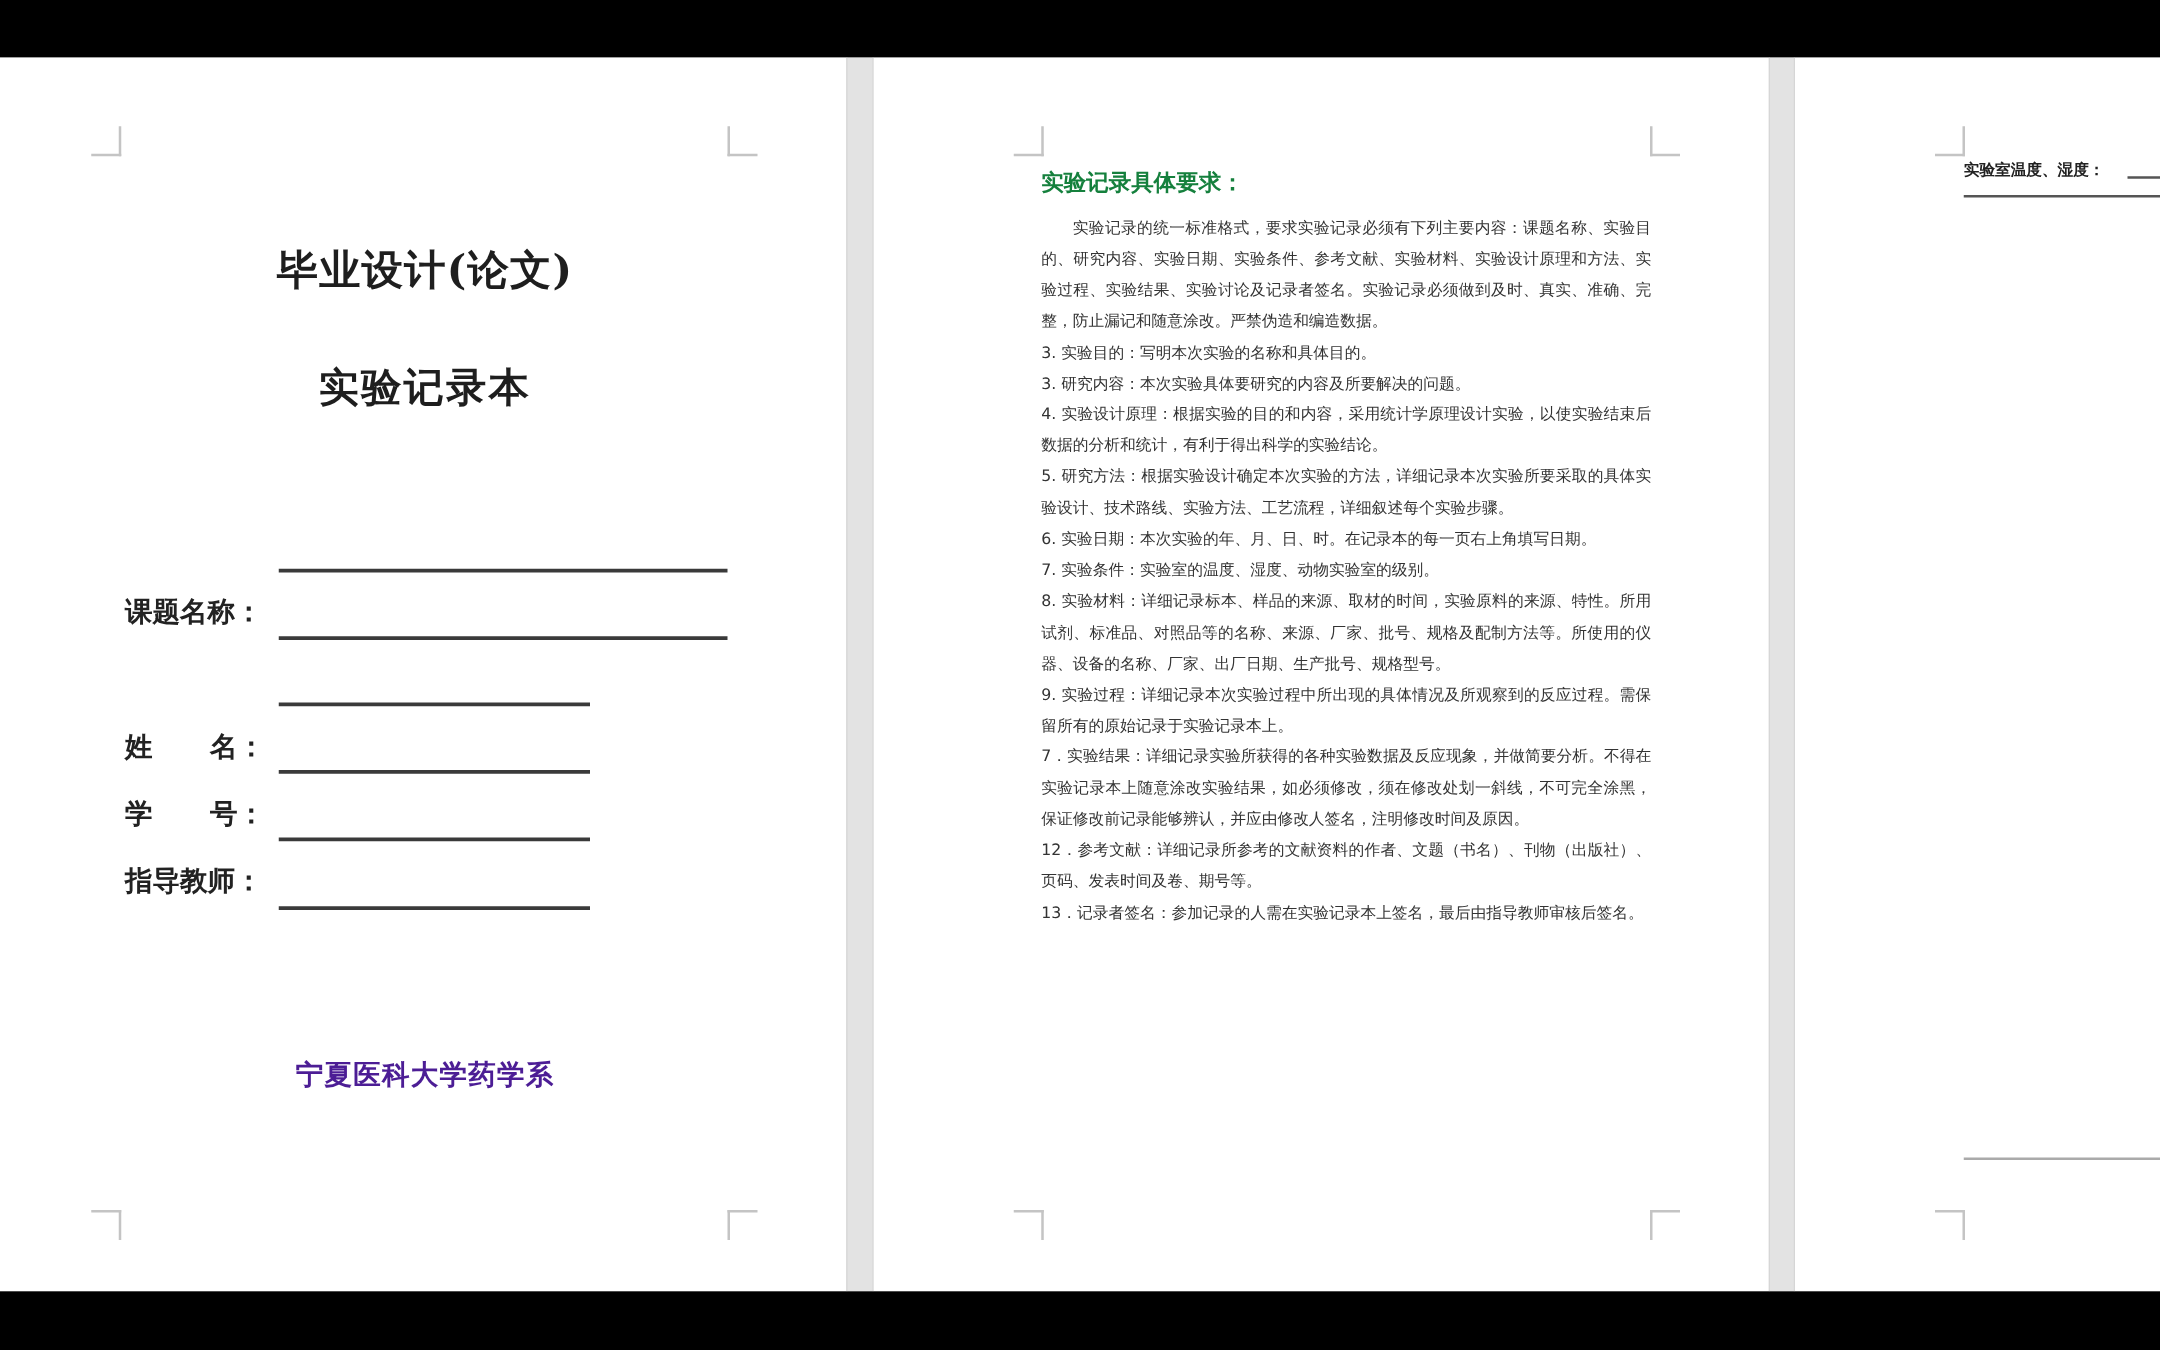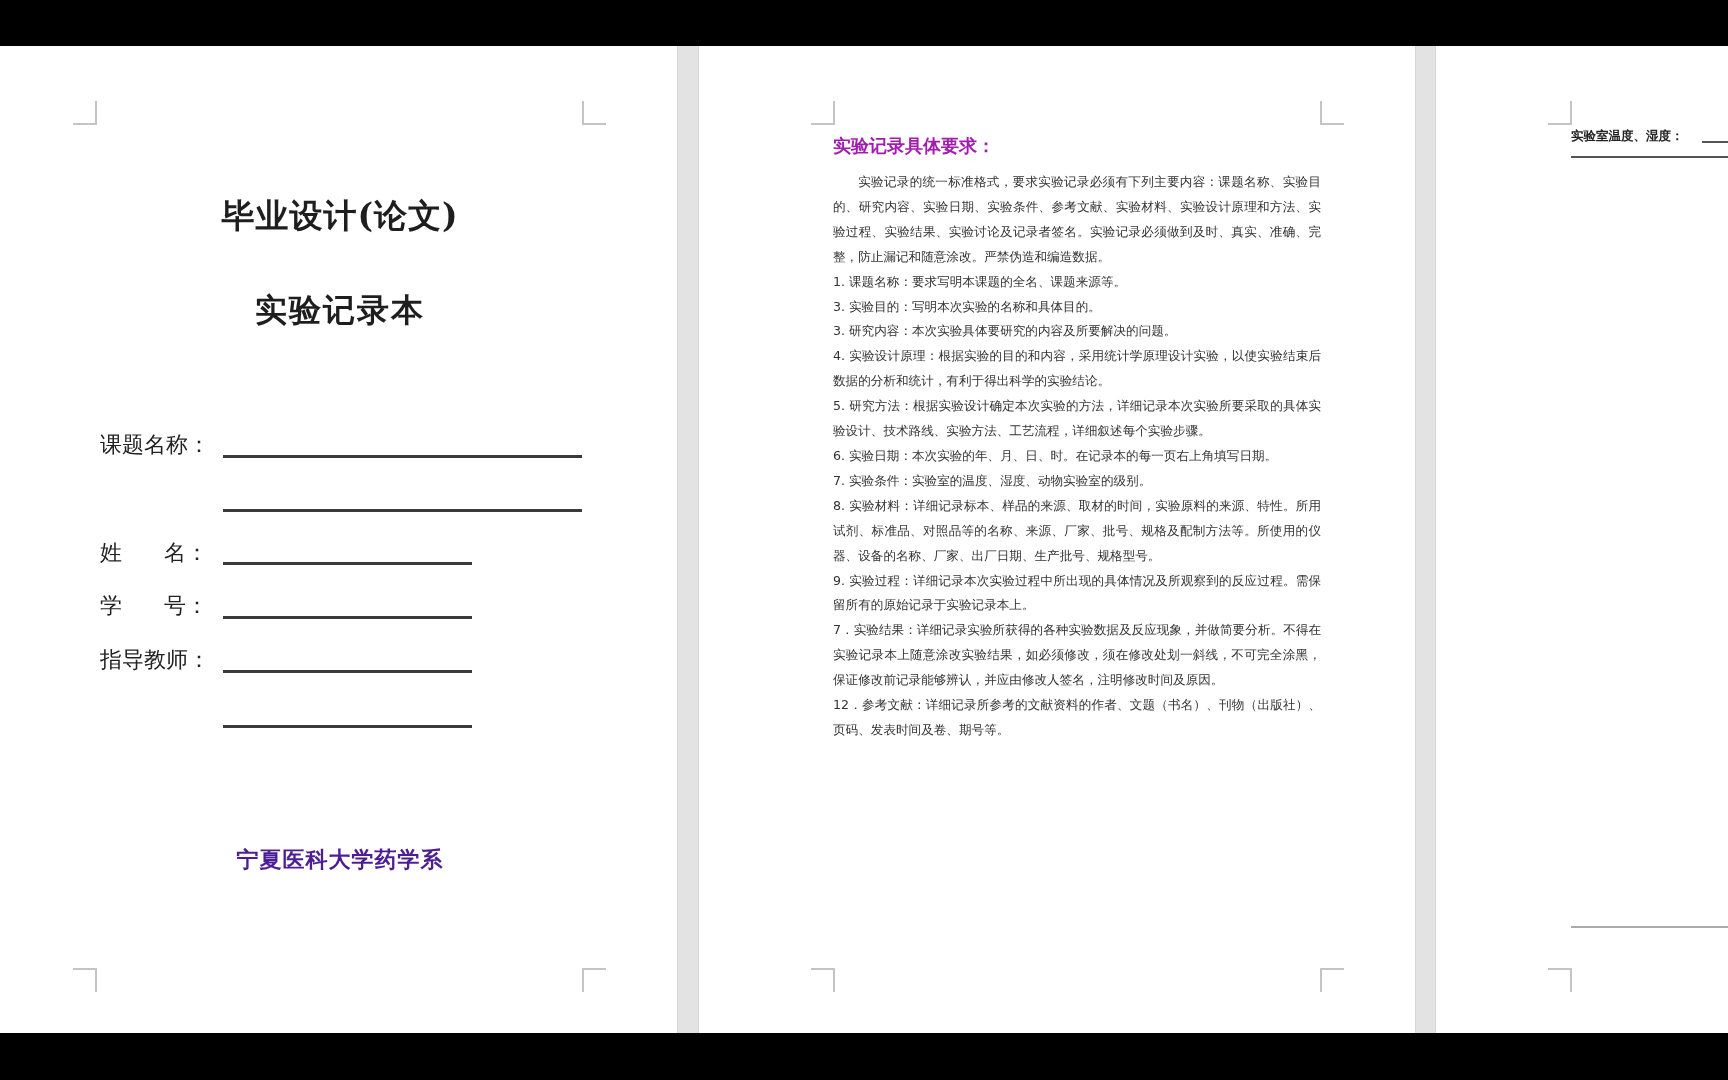--- a/index.html
+++ b/index.html
@@ -21,29 +21,29 @@
   .c-tl { border-right-width: 2px; border-bottom-width: 2px; }
   .c-tr { border-left-width: 2px; border-bottom-width: 2px; }
   .c-bl { border-right-width: 2px; border-top-width: 2px; }
   .c-br { border-left-width: 2px; border-top-width: 2px; }
 
   
   .cover-title { position: absolute; left: 0; width: 680px; text-align: center;
     font-family: "DejaVu Serif", "Liberation Serif", serif; font-weight: bold; color: #1e1e1e; }
   .t1 { top: 148px; font-size: 33px; letter-spacing: 1px; }
   .t2 { top: 243px; font-size: 32px; letter-spacing: 2px; }
-  .field-label { position: absolute; left: 100px; font-size: 22px; font-weight: normal;
-    font-family: "DejaVu Sans", "Liberation Sans", sans-serif; color: #222; white-space: pre; }
+  .field-label { position: absolute; left: 100px; font-size: 22px; font-weight: bold;
+    font-family: "DejaVu Sans", "Liberation Sans", sans-serif; color: #222; white-space: pre; margin-top: 45px; }
   .field-line { position: absolute; height: 3px; background: #3a3a3a; }
   .dept { position: absolute; left: 0; width: 680px; text-align: center; top: 799px;
     font-size: 22px; font-weight: bold; letter-spacing: 1px; color: #4c1d95; }
 
   
   .req-heading { position: absolute; left: 833px; top: 88px; font-size: 18px; font-weight: bold;
-    font-family: "DejaVu Sans", "Liberation Sans", sans-serif; color: #a21caf; }
+    font-family: "DejaVu Sans", "Liberation Sans", sans-serif; color: #15803d; }
   .req-body { position: absolute; left: 833px; top: 124px; width: 488px;
     font-family: "DejaVu Sans", "Liberation Sans", sans-serif; font-size: 12.6px; line-height: 24.9px;
     color: #333; text-align: justify; }
   .req-body p { margin: 0; }
   .req-intro { text-indent: 2em; }
   .req-item-11 { padding-left: 2.3em; text-indent: -2.3em; }
 
   
   .p3-label { position: absolute; left: 1571px; top: 82px; font-size: 12.5px; font-weight: bold;
     font-family: "DejaVu Sans", "Liberation Sans", sans-serif; color: #222; white-space: nowrap; }
@@ -84,31 +84,31 @@
 
   <div class="page" style="left:699px;width:716px;"></div>
   <div class="corner c-tl" style="left:811px;top:55px;"></div>
   <div class="corner c-tr" style="left:1320px;top:55px;"></div>
   <div class="corner c-bl" style="left:811px;top:922px;"></div>
   <div class="corner c-br" style="left:1320px;top:922px;"></div>
 
   <div class="req-heading">实验记录具体要求：</div>
   <div class="req-body">
     <p class="req-intro">实验记录的统一标准格式，要求实验记录必须有下列主要内容：课题名称、实验目的、研究内容、实验日期、实验条件、参考文献、实验材料、实验设计原理和方法、实验过程、实验结果、实验讨论及记录者签名。实验记录必须做到及时、真实、准确、完整，防止漏记和随意涂改。严禁伪造和编造数据。</p>
-    <p>1.  课题名称：要求写明本课题的全名、课题来源等。</p>
     <p>3.  实验目的：写明本次实验的名称和具体目的。</p>
     <p>3.  研究内容：本次实验具体要研究的内容及所要解决的问题。</p>
     <p>4.   实验设计原理：根据实验的目的和内容，采用统计学原理设计实验，以使实验结束后数据的分析和统计，有利于得出科学的实验结论。</p>
     <p>5.   研究方法：根据实验设计确定本次实验的方法，详细记录本次实验所要采取的具体实验设计、技术路线、实验方法、工艺流程，详细叙述每个实验步骤。</p>
     <p>6.   实验日期：本次实验的年、月、日、时。在记录本的每一页右上角填写日期。</p>
     <p>7.   实验条件：实验室的温度、湿度、动物实验室的级别。</p>
     <p>8.   实验材料：详细记录标本、样品的来源、取材的时间，实验原料的来源、特性。所用试剂、标准品、对照品等的名称、来源、厂家、批号、规格及配制方法等。所使用的仪器、设备的名称、厂家、出厂日期、生产批号、规格型号。</p>
     <p>9.   实验过程：详细记录本次实验过程中所出现的具体情况及所观察到的反应过程。需保留所有的原始记录于实验记录本上。</p>
     <p>7．实验结果：详细记录实验所获得的各种实验数据及反应现象，并做简要分析。不得在实验记录本上随意涂改实验结果，如必须修改，须在修改处划一斜线，不可完全涂黑，保证修改前记录能够辨认，并应由修改人签名，注明修改时间及原因。</p>
     <p>12．参考文献：详细记录所参考的文献资料的作者、文题（书名）、刊物（出版社）、页码、发表时间及卷、期号等。</p>
+    <p>13．记录者签名：参加记录的人需在实验记录本上签名，最后由指导教师审核后签名。</p>
   </div>
 
   <div class="gutter" style="left:1415px;width:21px;"></div>
 
   <div class="page" style="left:1436px;width:292px;"></div>
   <div class="corner c-tl" style="left:1548px;top:55px;"></div>
   <div class="corner c-bl" style="left:1548px;top:922px;"></div>
   <div class="p3-label">实验室温度、湿度：</div>
   <div class="p3-line" style="left:1702px;width:26px;top:95px;"></div>
   <div class="p3-line" style="left:1571px;width:157px;top:110px;"></div>

